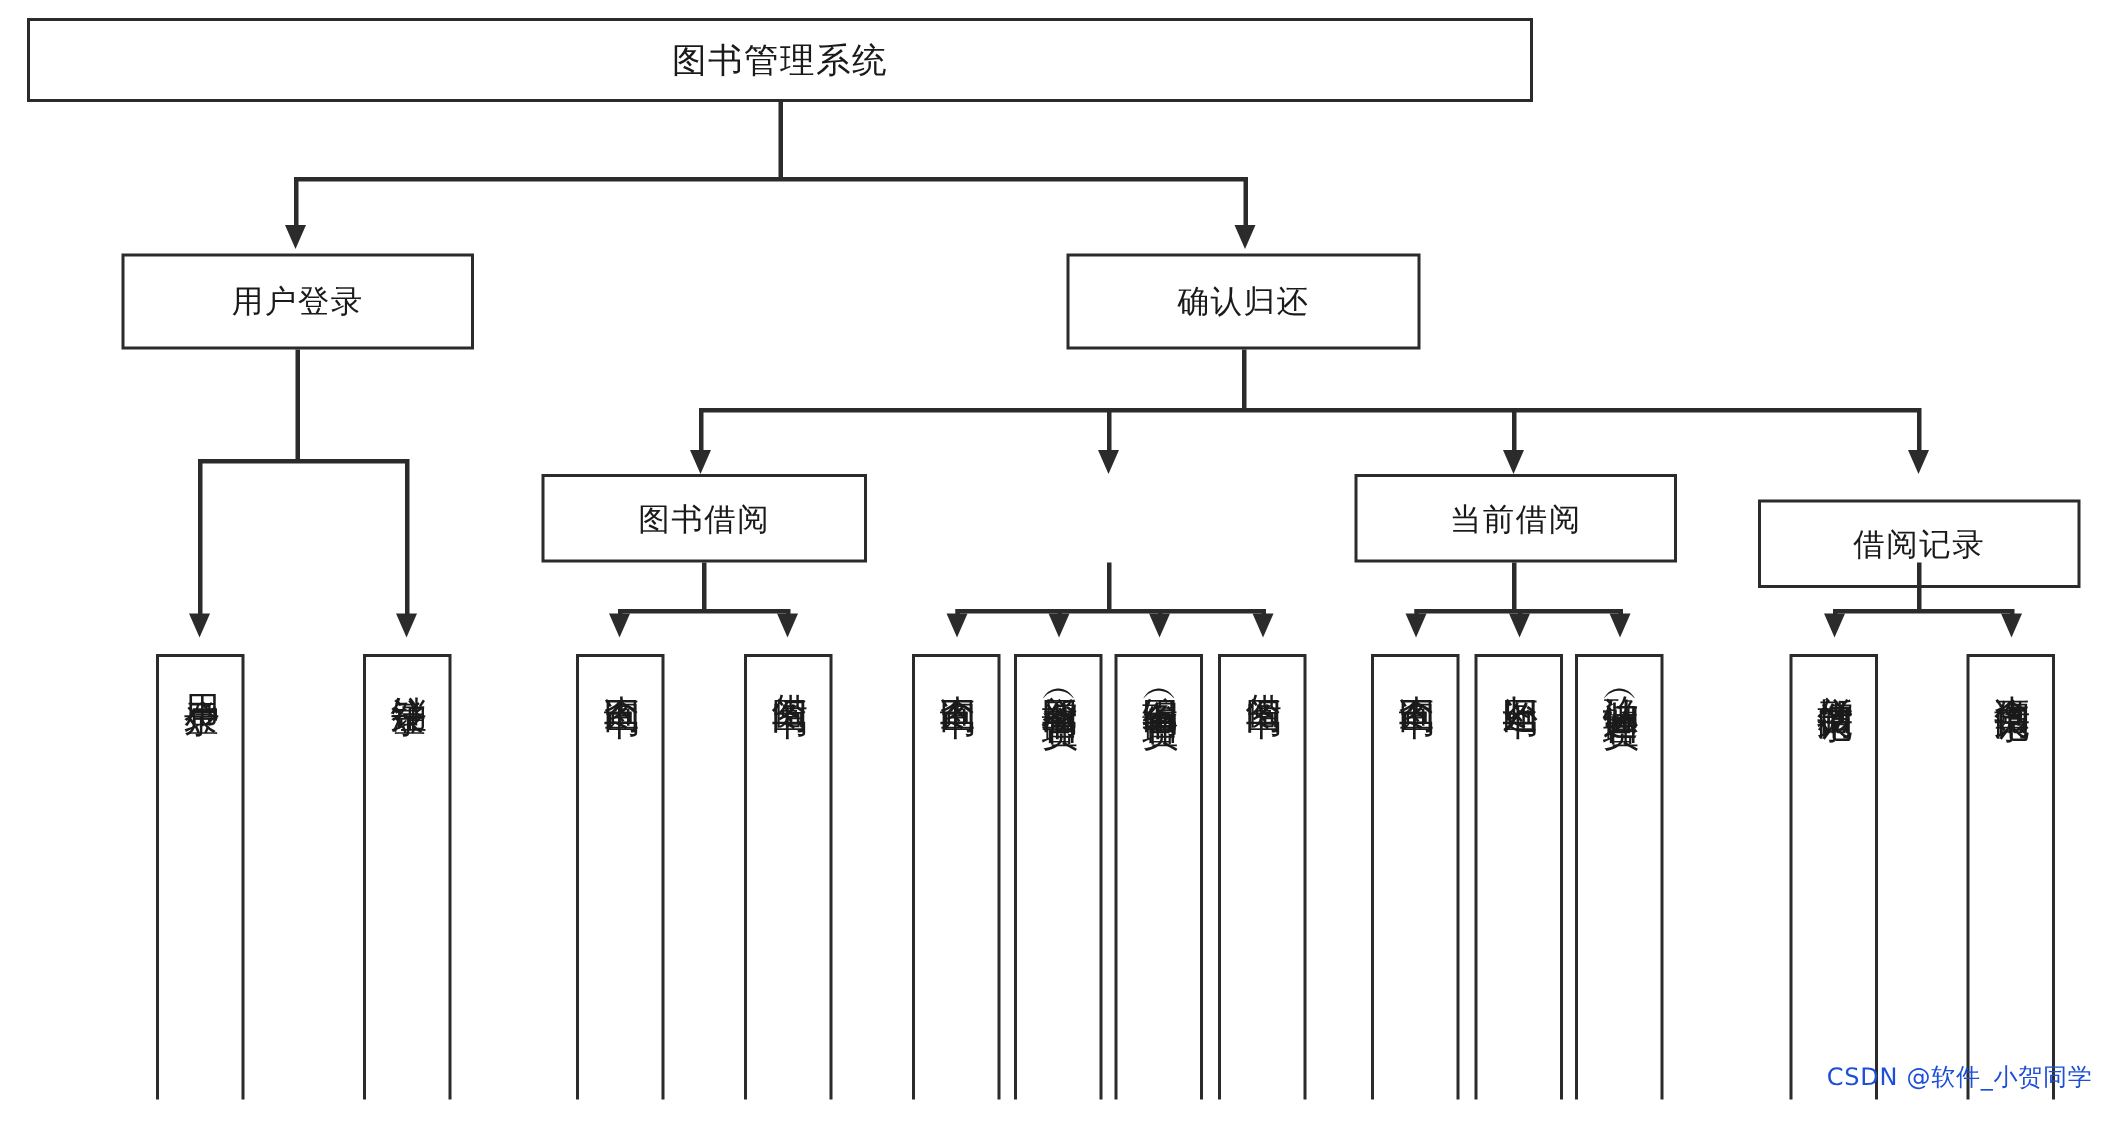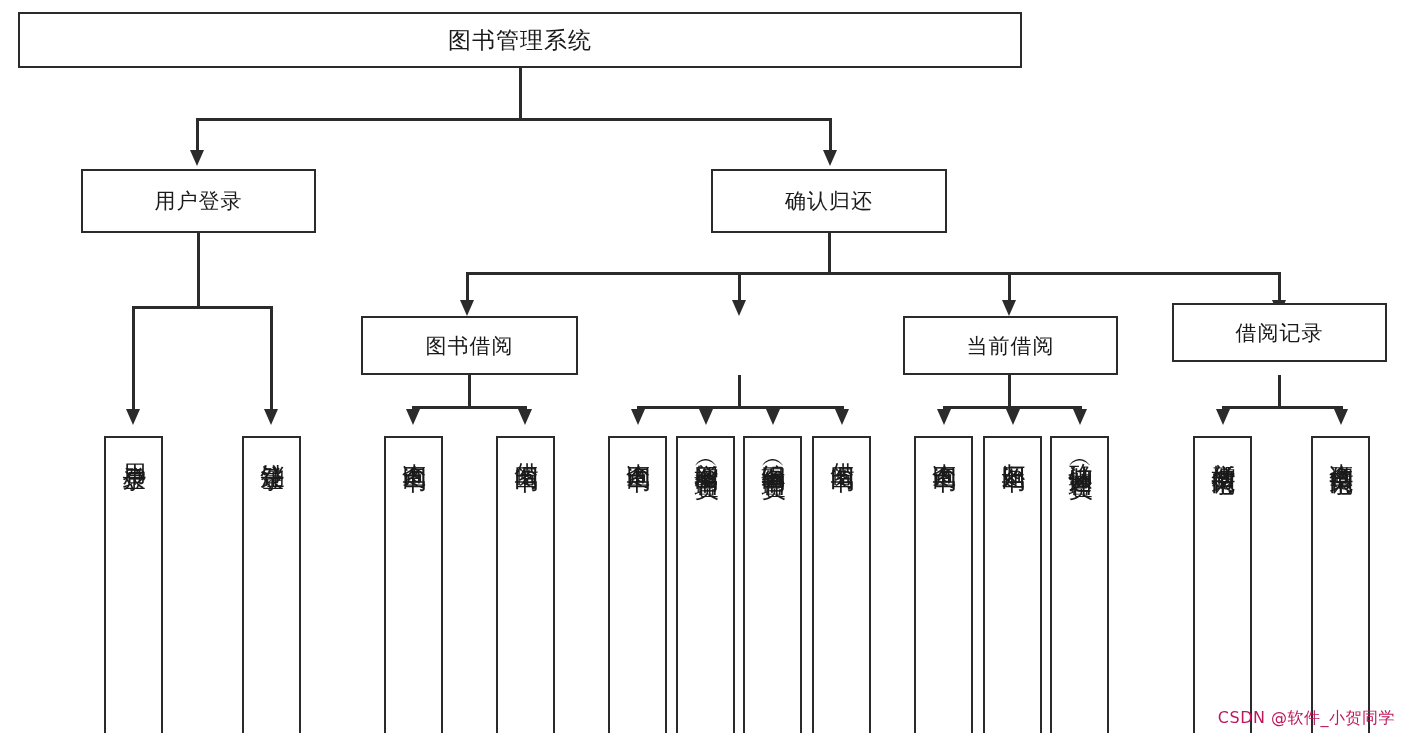--- a/index.html
+++ b/index.html
@@ -72,21 +72,21 @@
     border-right:7px solid transparent;
     border-top:16px solid #2b2b2b;
   }
 
   
   #watermark{
     position:absolute;
     right:10px;
     bottom:4px;
     font-size:16px;
-    color:#be185d;
+    color:#1d4ed8;
     letter-spacing:0.5px;
     user-select:none;
     white-space:nowrap;
   }
 </style>
 </head>
 <body>
 
 <div id="canvas">
 
@@ -127,21 +127,21 @@
   <div class="arrow" style="left:1002px;top:300px;"></div>
   <div class="vline" style="left:1278px;top:272px;height:29px;"></div>
   <div class="arrow" style="left:1272px;top:300px;"></div>
 
   <div class="node l3" style="left:361px;top:316px;width:217px;height:59px;">
     <span>图书借阅</span>
   </div>
   <div class="node l3" style="left:903px;top:316px;width:215px;height:59px;text-align:right;">
     <span>当前借阅</span>
   </div>
-  <div class="node l3" style="left:1172px;top:303px;width:215px;height:59px;justify-content:center;">
+  <div class="node l3" style="left:1172px;top:333px;width:215px;height:59px;justify-content:center;">
     <span>借阅记录</span>
   </div>
 
   <div class="vline" style="left:468px;top:375px;height:32px;"></div>
   <div class="hline" style="left:412px;top:406px;width:114px;"></div>
   <div class="vline" style="left:412px;top:406px;height:4px;"></div>
   <div class="arrow" style="left:406px;top:409px;"></div>
   <div class="vline" style="left:524px;top:406px;height:4px;"></div>
   <div class="arrow" style="left:518px;top:409px;"></div>
 

